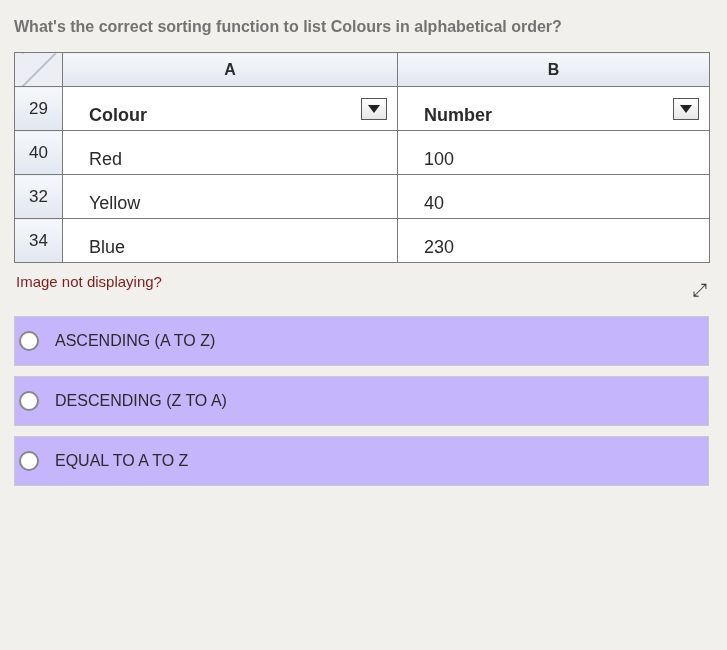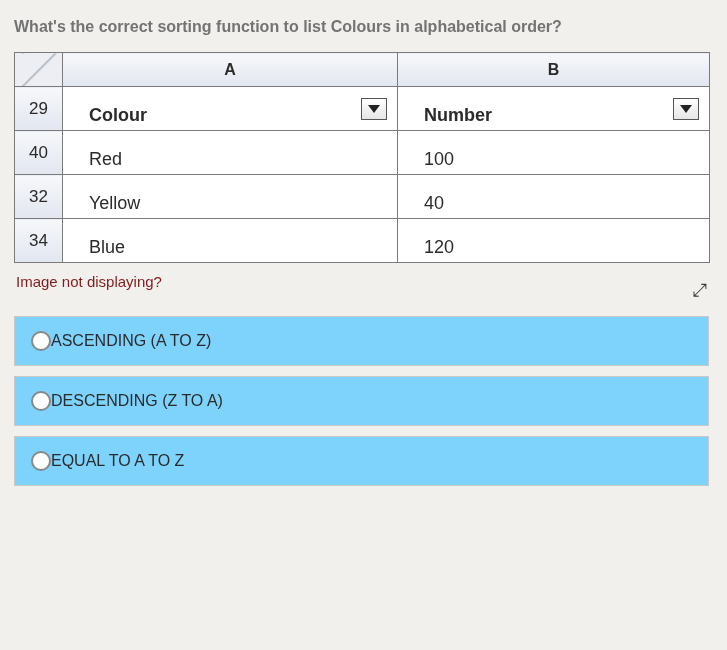--- a/index.html
+++ b/index.html
@@ -93,26 +93,26 @@
   .expand {
     position: absolute;
     right: 20px;
     margin-top: -36px;
     font-size: 18px;
     color: #333;
     cursor: pointer;
   }
   .option {
     border: 1px solid #c9c9c9;
-    background: #7dd3fc;
-    padding: 14px 16px;
+    background: #c4b5fd;
+    padding: 14px 4px;
     margin-bottom: 10px;
     display: flex;
     align-items: center;
-    gap: 0;
+    gap: 16px;
     font-size: 16px;
     cursor: pointer;
     width: 695px;
   }
   .radio {
     width: 20px; height: 20px;
     border: 2px solid #888;
     border-radius: 50%;
     background: #fff;
     flex-shrink: 0;
@@ -186,21 +186,21 @@
   </tr>
   <tr>
     <td class="rowhead">34</td>
     <td class="cell">
           <div class="cell-inner">
             <span>Blue</span>
           </div>
         </td>
     <td class="cell">
           <div class="cell-inner">
-            <span>120</span>
+            <span>230</span>
           </div>
         </td>
   </tr>
 </tbody>
   </table>
 
 <div class="linkish">Image not displaying?</div>
 <div class="expand">⤢</div>
 
 <div class="option">

